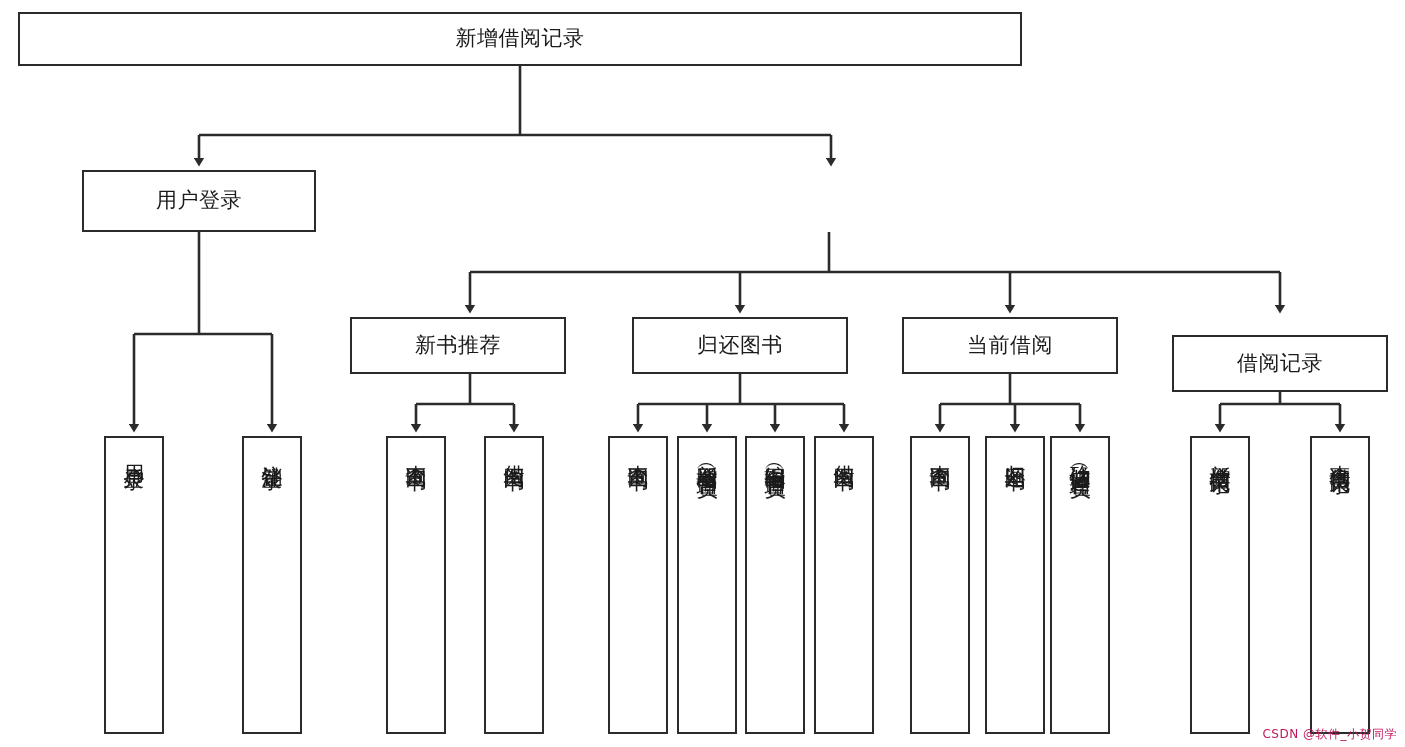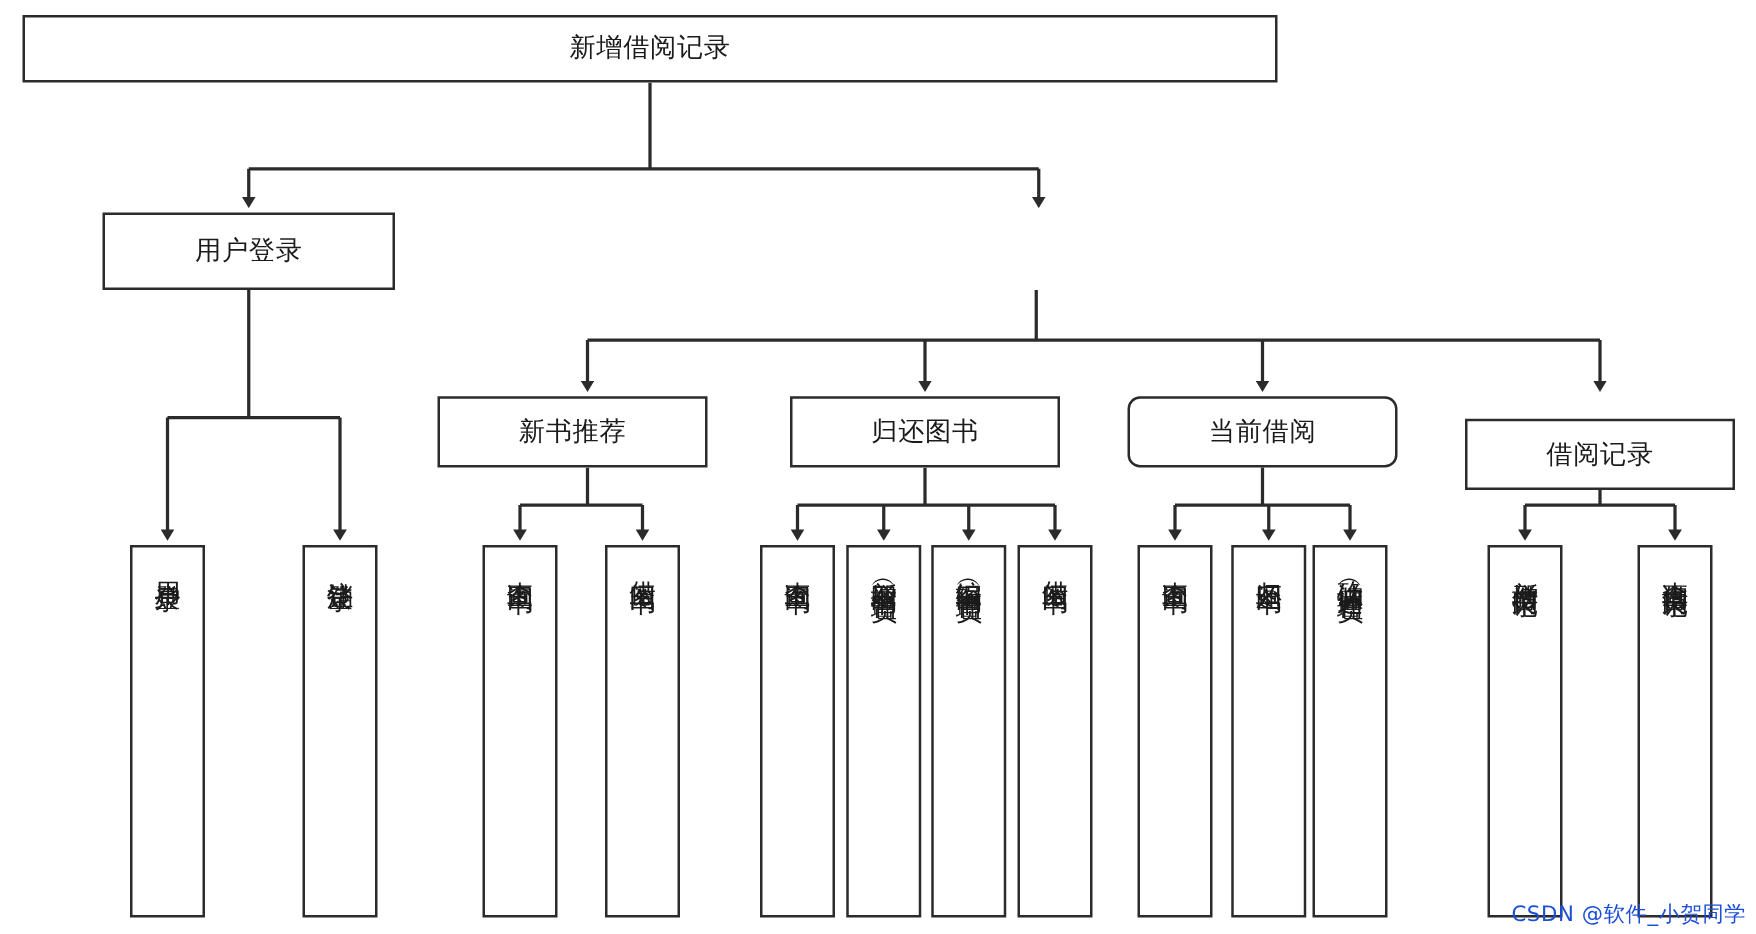--- a/index.html
+++ b/index.html
@@ -53,22 +53,22 @@
     font-size: 21px;
     letter-spacing: 2px;
     line-height: 1.05;
     white-space: nowrap;
     color: #1b1b1b;
   }
   .watermark {
     position: absolute;
     right: 8px;
     bottom: 4px;
-    font-size: 17px;
-    color: #1d4ed8;
+    font-size: 12px;
+    color: #be185d;
     letter-spacing: 0.5px;
     z-index: 5;
     user-select: none;
   }
 </style>
 </head>
 <body>
 
 <div id="canvas">
 
@@ -129,21 +129,21 @@
   <div class="node node-h" id="node-l2-0" style="left: 82px; top: 170px; width: 234px; height: 62px;">
     <span>用户登录</span>
   </div>
 
   <div class="node node-h" id="node-l3-0" style="left: 350px; top: 317px; width: 216px; height: 57px;">
     <span>新书推荐</span>
   </div>
   <div class="node node-h" id="node-l3-1" style="left: 632px; top: 317px; width: 216px; height: 57px;">
     <span>归还图书</span>
   </div>
-  <div class="node node-h" id="node-l3-2" style="left: 902px; top: 317px; width: 216px; height: 57px; border-radius: 10px;">
+  <div class="node node-h" id="node-l3-2" style="left: 902px; top: 317px; width: 216px; height: 57px;">
     <span>当前借阅</span>
   </div>
   <div class="node node-h" id="node-l3-3" style="left: 1172px; top: 335px; width: 216px; height: 57px;">
     <span>借阅记录</span>
   </div>
 
   <div class="node node-v" id="node-leaf-0" style="left: 104px; top: 436px; width: 60px; height: 298px;">
     <span class="vlabel">用户登录</span>
   </div>
   <div class="node node-v" id="node-leaf-1" style="left: 242px; top: 436px; width: 60px; height: 298px;">

